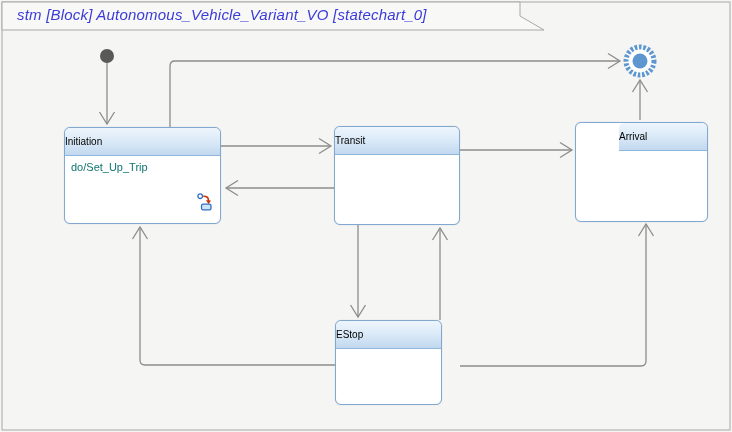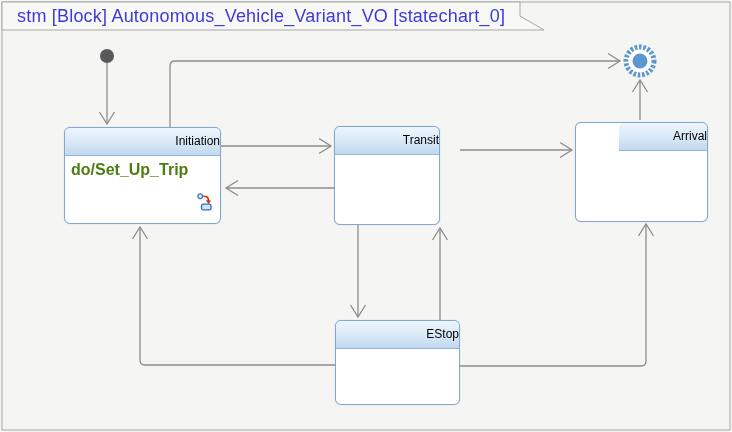--- a/index.html
+++ b/index.html
@@ -18,57 +18,57 @@
     left: 0; top: 0;
     width: 732px; height: 432px;
   }
 
   .frame-title {
     position: absolute;
     left: 17px;
     top: 6px;
     width: 500px;
     height: 20px;
-    font-size: 18px;
+    font-size: 15px;
     letter-spacing: 0.2px;
     color: #3b3bd9;
     white-space: nowrap;
+    font-style: italic;
   }
 
   .state {
     position: absolute;
     background: #ffffff;
     border: 1px solid #82a8cf;
     border-radius: 6px;
     box-shadow: 0 0 1px rgba(110,150,200,0.5);
     box-sizing: border-box;
     overflow: hidden;
   }
   .state-header {
     height: 27px;
     line-height: 27px;
-    text-align: right;
-    font-size: 12px;
+    text-align: left;
+    font-size: 10px;
     color: #000000;
     background: linear-gradient(#eef5fc, #dcebf8 45%, #c2d8ef);
     border-bottom: 1px solid #8fb6dd;
     border-radius: 5px 5px 0 0;
   }
   .state-body {
     position: relative;
     height: calc(100% - 28px);
   }
   .activity {
     position: absolute;
     left: 6px;
     top: 5px;
-    font-size: 16px;
-    color: #4d7c0f;
+    font-size: 11px;
+    color: #0f766e;
     white-space: nowrap;
-    font-weight: bold;
   }
   .composite-icon {
     position: absolute;
     right: 6px;
     bottom: 12px;
   }
 </style>
 </head>
 <body>
 
@@ -113,27 +113,27 @@
       <span class="activity">do/Set_Up_Trip</span>
       <svg class="composite-icon" width="17" height="18" viewBox="0 0 17 18">
         <circle cx="3.2" cy="3.2" r="2.3" fill="#ffffff" stroke="#2f6fc1" stroke-width="1.3"></circle>
         <path d="M6.2,3.2 C10.5,3.2 11.5,4.5 11.5,8.2" fill="none" stroke="#cc3300" stroke-width="1.6"></path>
         <path d="M8.8,7.2 L11.6,11 L14,7.6 Z" fill="#cc3300"></path>
         <rect x="4.5" y="11.2" width="9.5" height="5.6" rx="1.6" fill="#cde4f7" stroke="#2f6fc1" stroke-width="1.3"></rect>
       </svg>
     </div>
   </div>
 
-  <div class="state" style="left:334px; top:126px; width:106px; height:99px;">
+  <div class="state" style="left:334px; top:126px; width:126px; height:99px;">
     <div class="state-header">Transit</div>
   </div>
 
   <div class="state" style="left:575px; top:122px; width:133px; height:100px;padding-left:43px;">
     <div class="state-header">Arrival</div>
     <div class="state-body"></div>
   </div>
 
-  <div class="state" style="left:335px; top:320px; width:125px; height:85px;">
+  <div class="state" style="left:335px; top:320px; width:107px; height:85px;">
     <div class="state-header">EStop</div>
     <div class="state-body"></div>
   </div>
 
 </div>
 
 </body></html>

